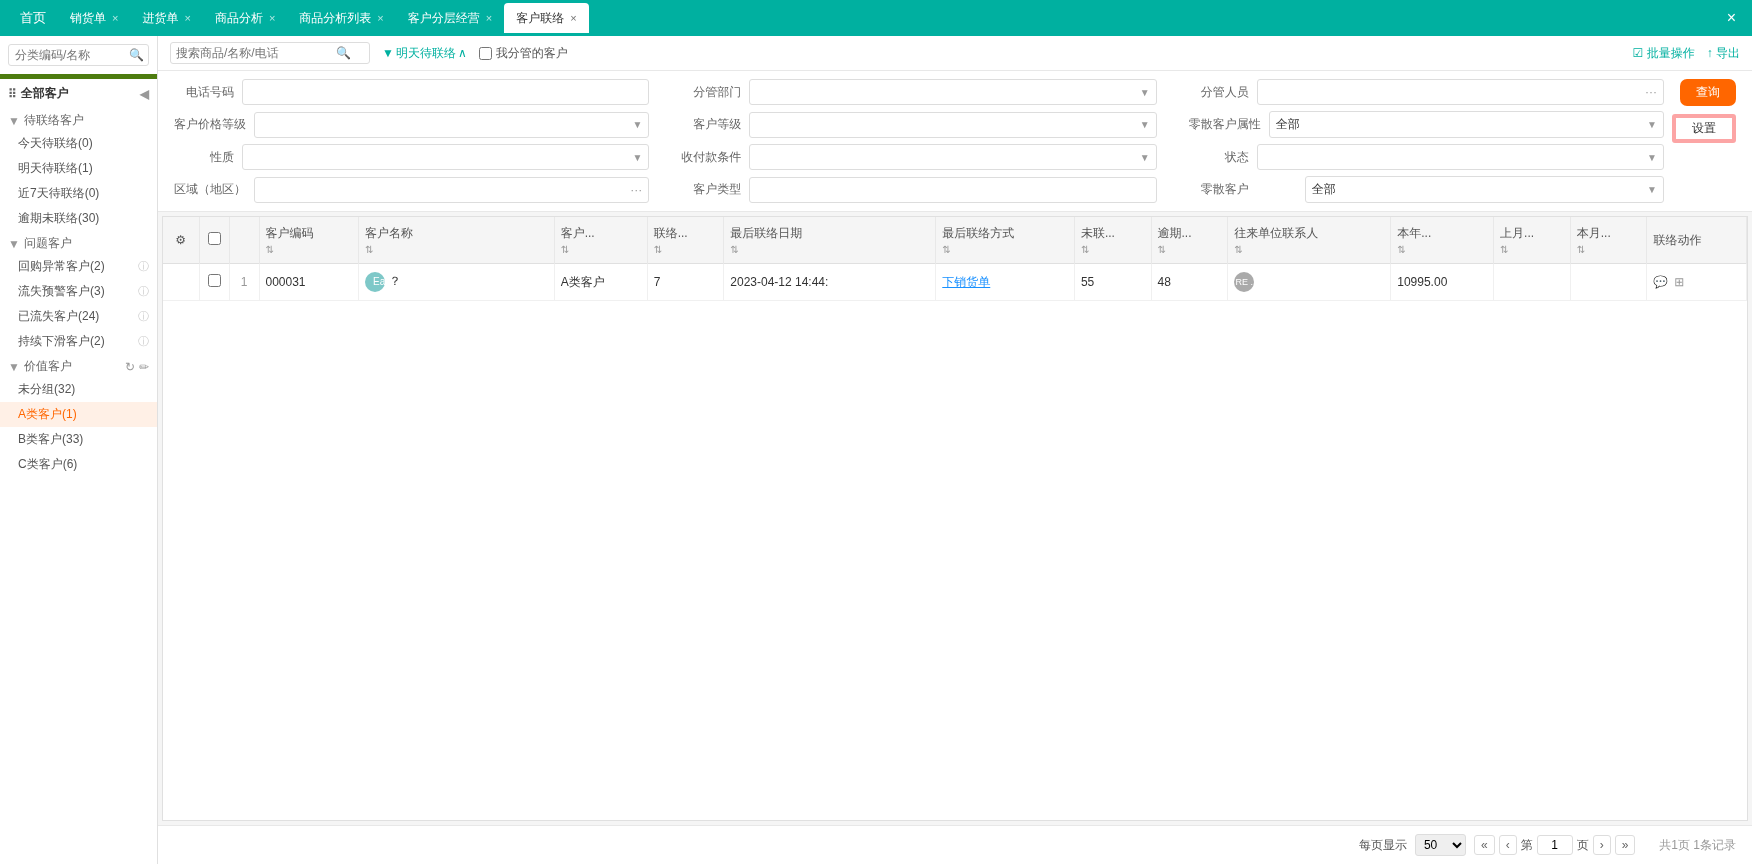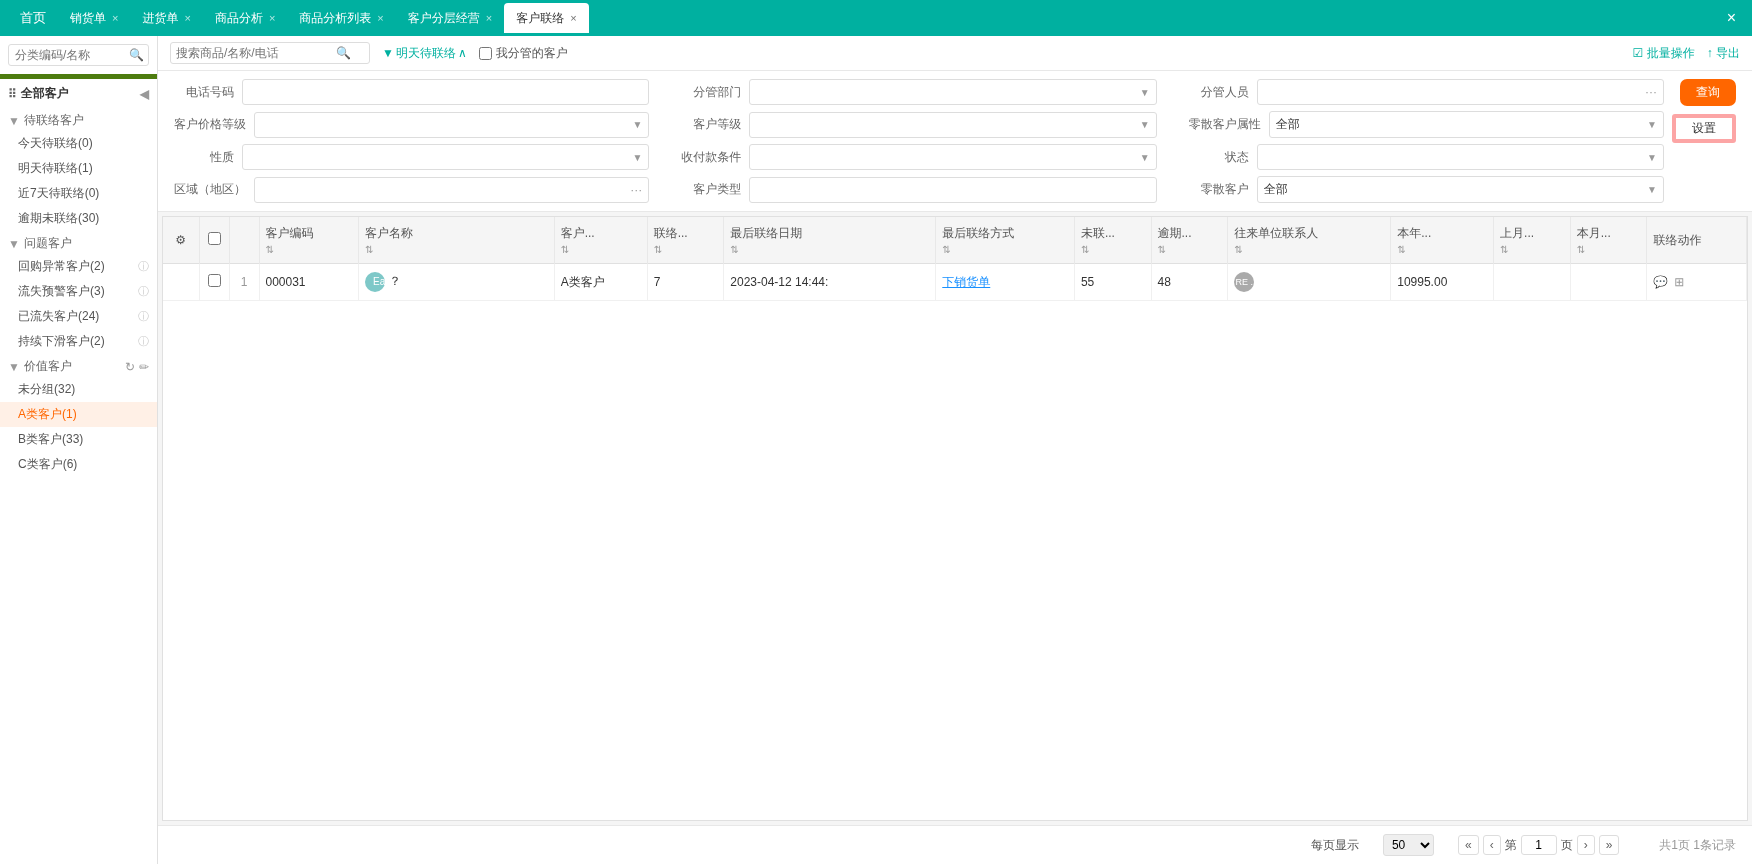--- a/index.html
+++ b/index.html
@@ -340,21 +340,21 @@
       cursor: pointer;
     }
 
     
     .pagination {
       background: white;
       padding: 8px 16px;
       display: flex;
       align-items: center;
       justify-content: flex-end;
-      gap: 24px;
+      gap: 8px;
       border-top: 1px solid #e8e8e8;
       font-size: 12px;
       color: #555;
     }
     .pagination .page-size-select {
       border: 1px solid #ddd;
       border-radius: 3px;
       padding: 2px 4px;
       font-size: 12px;
     }
@@ -609,21 +609,21 @@
                 <span></span>
                 <span class="dots">···</span>
               </div>
             </div>
             <div class="filter-field" style="margin-left:16px;">
               <label>客户类型</label>
               <div class="filter-select" style="border:1px solid #ddd; border-radius:3px; padding:4px 6px; flex:1; min-height:26px;">
                 <span></span>
               </div>
             </div>
-            <div class="filter-field" style="margin-left:16px;">
+            <div class="filter-field" style="margin-left:16px;gap:48px;">
               <label>零散客户</label>
               <div class="filter-select">
                 <span>全部</span>
                 <span class="chevron">▼</span>
               </div>
             </div>
           </div>
 
         </div>
 

